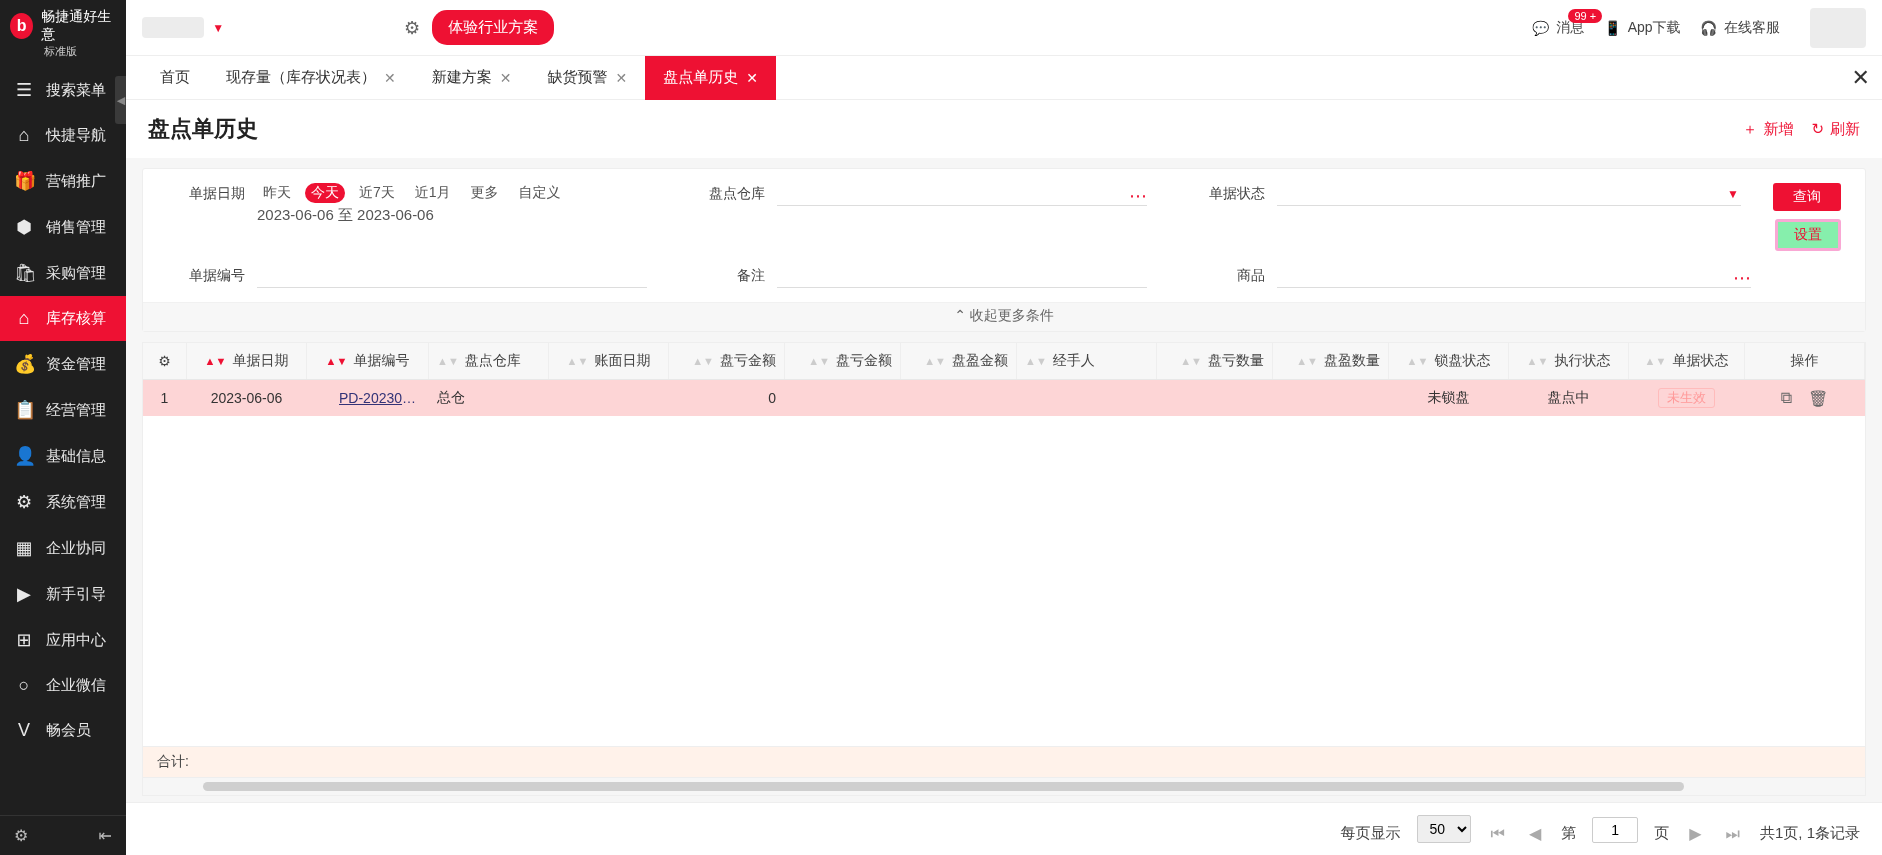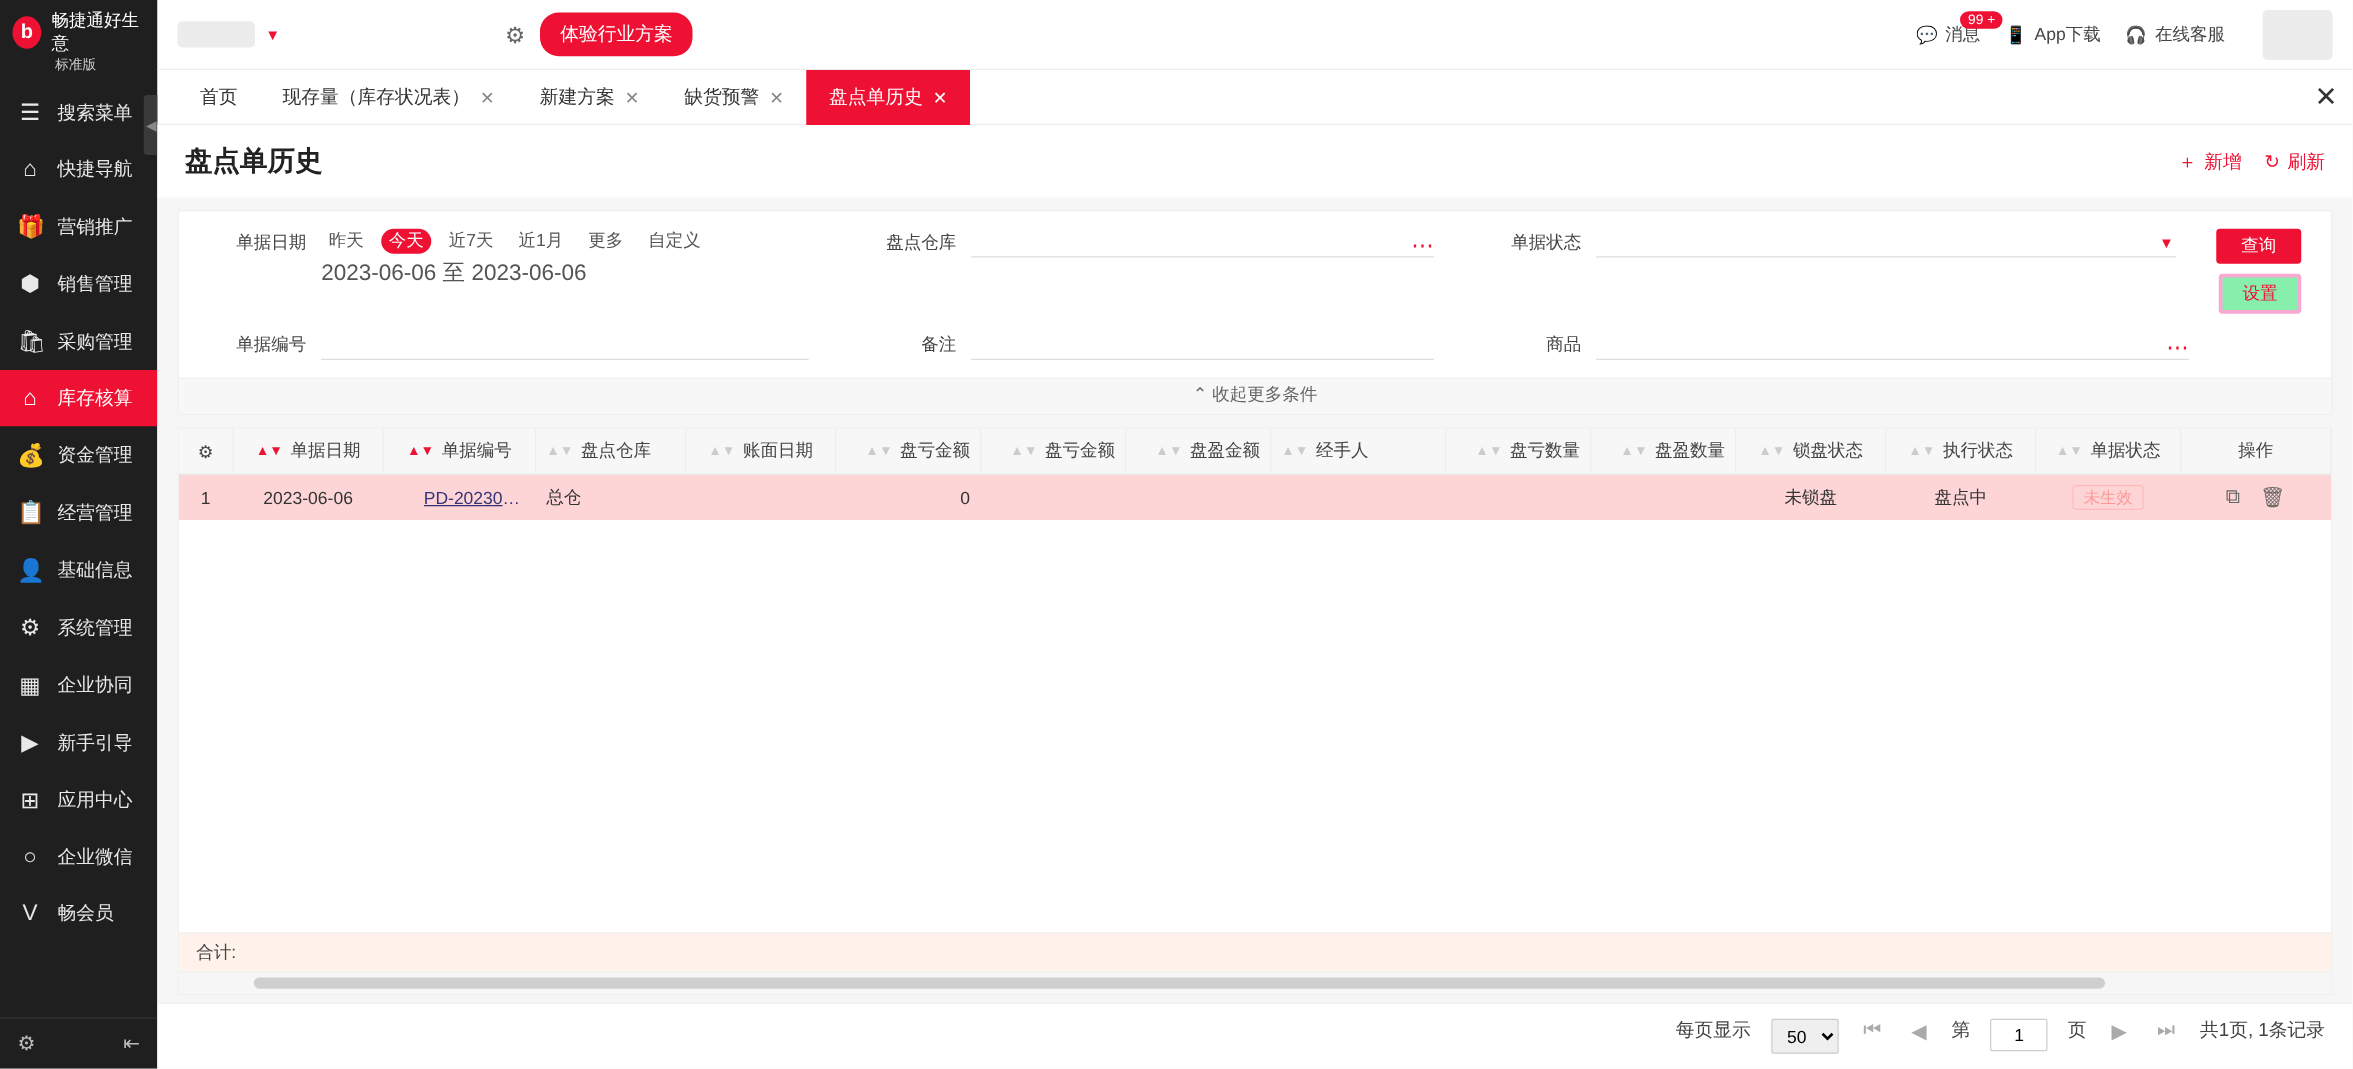--- a/index.html
+++ b/index.html
@@ -43,21 +43,21 @@
     .frow { display:flex; gap:40px; margin-bottom:14px; }
     .fcell { display:flex; align-items:flex-start; gap:12px; }
     .fcell.g1 { flex:0 0 480px; }
     .fcell.g2 { flex:0 0 460px; }
     .fcell.g3 { flex:1; }
     .flabel { width:78px; text-align:right; color:#444; font-size:14px; padding-top:2px; flex-shrink:0; }
     .fbody { flex:1; }
     .chips { display:flex; gap:8px; font-size:14px; color:#555; align-items:flex-start; }
     .chip { cursor:pointer; padding:1px 6px; border-radius:10px; }
     .chip.active { background:#e13; color:#fff; }
-    .date-range { font-size:18px; color:#555; margin-top:3px; }
+    .date-range { font-size:15px; color:#555; margin-top:3px; }
     .finput { width:100%; border:none; border-bottom:1px solid #ddd; font-size:14px; padding:3px 22px 3px 2px; background:transparent; outline:none; }
     .finput-wrap { position:relative; flex:1; }
     .finput-ellipsis { position:absolute; right:2px; top:2px; color:#e13; font-size:18px; cursor:pointer; letter-spacing:-2px; }
     .select-chev { position:absolute; right:2px; top:4px; color:#e13; font-size:12px; cursor:pointer; }
     .search-btns { display:flex; flex-direction:column; gap:8px; margin-left:20px; align-items:flex-end; }
     .btn-primary { background:#e13; color:#fff; border:none; padding:5px 20px; border-radius:3px; font-size:14px; cursor:pointer; }
     .btn-outline { background:#86efac; color:#e13; border:3px solid #f9a8d4; padding:4px 16px; border-radius:3px; font-size:14px; cursor:pointer; }
     .collapse-bar { text-align:center; padding:4px 0 6px 0; margin:0 -24px; border-top:1px solid #f1f1f1; color:#666; font-size:14px; cursor:pointer; background:#f7f7f7; }
     .grid-wrap { margin:0 16px 6px 16px; flex:1; background:#fff; border:1px solid #eee; display:flex; flex-direction:column; overflow:hidden; }
     .grid-head { display:flex; background:#f7f7f7; border-bottom:1px solid #e8e8e8; font-size:14px; color:#444; }
@@ -70,21 +70,21 @@
     .grid-body { flex:1; overflow:auto; }
     .row { display:flex; font-size:14px; color:#333; }
     .row.hl { background:#fdd5d6; }
     .row .col { border-right:1px solid transparent; border-bottom:none; padding:8px 8px; }
     .link { color:#337; text-decoration:underline; cursor:pointer; white-space:nowrap; overflow:hidden; text-overflow:ellipsis;margin-left:24px; }
     .stat-pill { color:#f99; border:1px solid #fbb; border-radius:3px; padding:0 8px; font-size:13px; }
     .row-ops { display:flex; gap:16px; color:#666; font-size:16px; cursor:pointer; justify-content:center; width:100%; }
     .total-row { background:#fff2ea; padding:6px 14px; font-size:14px; color:#444; border-top:1px solid #eee; }
     .hscroll { height:18px; background:#f6f6f6; border-top:1px solid #eee; position:relative; }
     .hscroll-thumb { position:absolute; left:60px; top:4px; height:9px; width:86%; background:#cfcfcf; border-radius:5px; }
-    .pager { display:flex; align-items:flex-start; justify-content:flex-end; gap:16px; padding:12px 22px; font-size:15px; color:#444; background:#fff; border-top:1px solid #eee; }
+    .pager { display:flex; align-items:flex-end; justify-content:flex-end; gap:16px; padding:12px 22px; font-size:15px; color:#444; background:#fff; border-top:1px solid #eee; }
     .pager select, .pager input { border:1px solid #ccc; padding:4px 8px; font-size:14px; border-radius:2px; }
     .pager input { width:46px; text-align:center; }
     .pager .nav-btn { color:#aaa; cursor:pointer; font-size:16px; padding:0 4px; }
   </style>
 </head>
 <body>
 
 <div class="app">
   <aside class="sidebar">
     <div class="brand">

